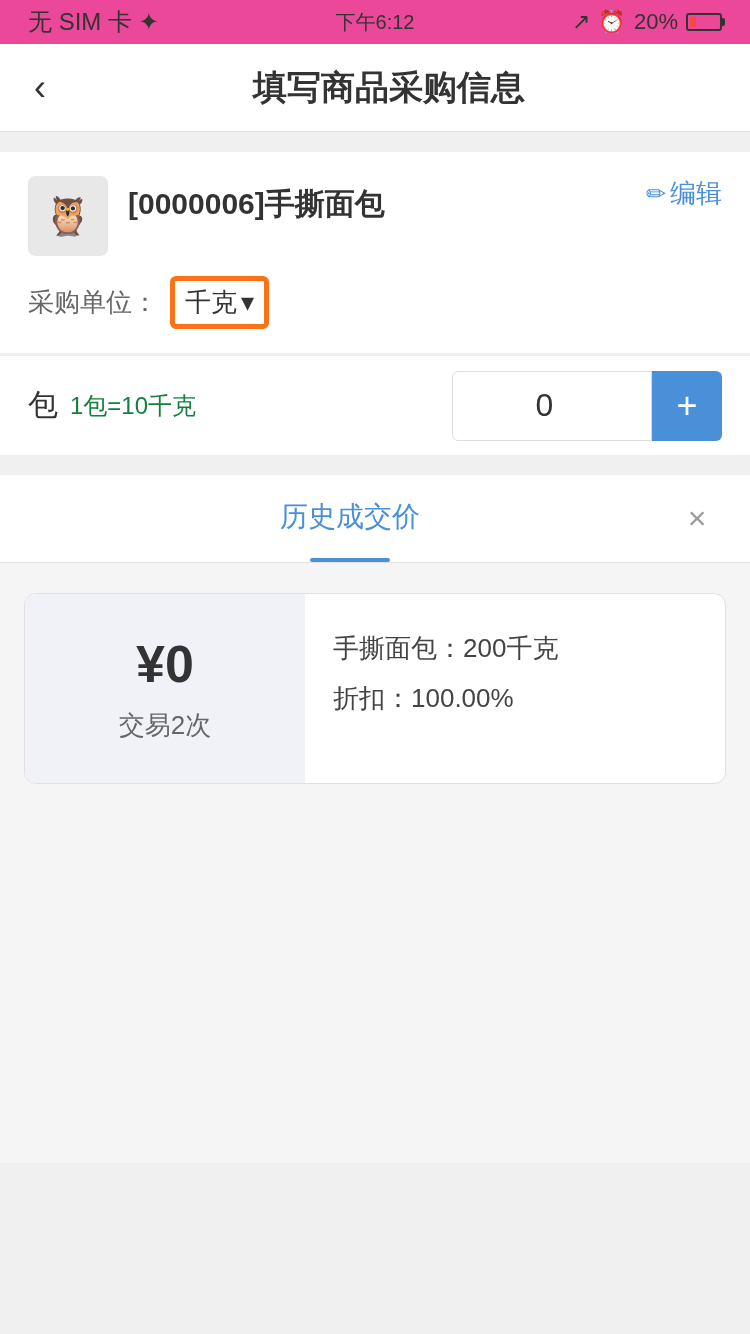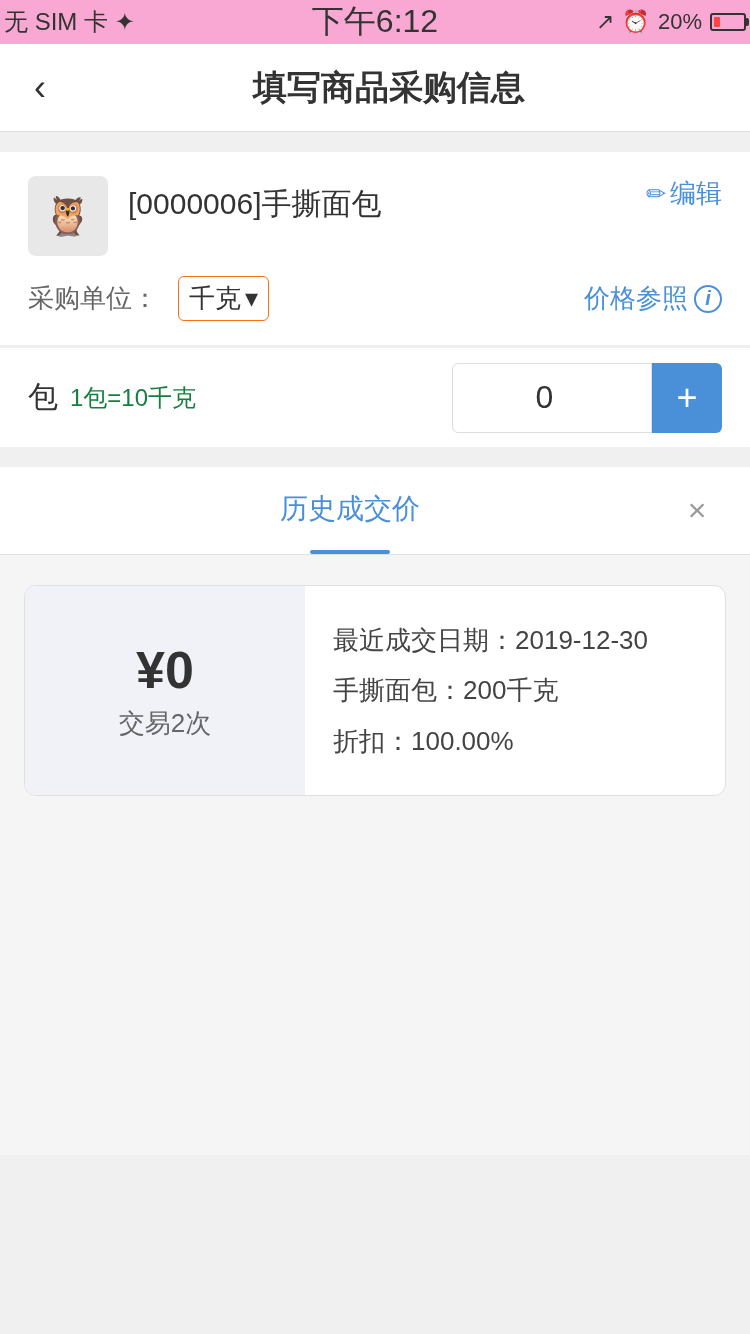--- a/index.html
+++ b/index.html
@@ -9,36 +9,36 @@
       min-height: 1334px;
       font-family: -apple-system, "PingFang SC", "Helvetica Neue", sans-serif;
       background: #f0f0f0;
       overflow-x: hidden;
     }
 
     
     .status-bar {
       width: 750px;
       height: 44px;
-      background: #f9a8d4;
+      background: #ec4899;
       display: flex;
       align-items: center;
       justify-content: space-between;
-      padding: 0 4px;
+      padding: 0 28px;
       font-size: 26px;
     }
     .status-left {
       display: flex;
       align-items: center;
       gap: 6px;
       font-size: 24px;
       color: #333;
     }
     .status-center {
-      font-size: 32px;
+      font-size: 20px;
       font-weight: 500;
       color: #333;
       position: absolute;
       left: 50%;
       transform: translateX(-50%);
     }
     .status-right {
       display: flex;
       align-items: center;
       gap: 8px;
@@ -129,21 +129,21 @@
       justify-content: center;
       flex-shrink: 0;
     }
     .owl-icon {
       font-size: 38px;
       color: #aaa;
     }
     .product-name {
       font-size: 30px;
       color: #333;
-      font-weight: 400;
+      font-weight: 700;
       padding-top: 8px;
     }
     .edit-btn {
       color: #4a90d9;
       font-size: 26px;
       display: flex;
       align-items: center;
       gap: 4px;
       cursor: pointer;
       flex-shrink: 0;
@@ -154,26 +154,26 @@
     .product-bottom {
       display: flex;
       align-items: center;
       justify-content: space-between;
     }
     .unit-label {
       font-size: 26px;
       color: #666;
       display: flex;
       align-items: center;
-      gap: 20px;
+      gap: 12px;
     }
     .unit-select {
       display: flex;
       align-items: center;
-      border: 1px solid #f97316;
+      border: 5px solid #f97316;
       border-radius: 6px;
       padding: 4px 10px;
       font-size: 26px;
       color: #333;
       cursor: pointer;
       gap: 4px;
       background: #fff;
     }
     .price-ref {
       color: #4a90d9;
@@ -327,21 +327,21 @@
       padding: 40px 20px;
     }
     .history-price {
       font-size: 52px;
       font-weight: 600;
       color: #333;
     }
     .history-trades {
       font-size: 26px;
       color: #666;
-      margin-top: 6px;
+      margin-top: 14px;
     }
     .history-right {
       flex: 1;
       padding: 36px 28px;
       display: flex;
       flex-direction: column;
       gap: 14px;
     }
     .history-detail-row {
       font-size: 26px;
@@ -388,24 +388,20 @@
     </div>
   </div>
   <div class="product-bottom">
     <div class="unit-label">
       <span>采购单位：</span>
       <div class="unit-select">
         <span>千克</span>
         <span>▾</span>
       </div>
     </div>
-    <div class="price-ref">
-      <span>价格参照</span>
-      <div class="price-ref-icon">i</div>
-    </div>
   </div>
 </div>
 
 <div class="quantity-row">
   <div class="quantity-left">
     <span class="qty-unit">包</span>
     <span class="qty-convert">1包=10千克</span>
   </div>
   <div class="qty-input-wrap">
     <input class="qty-input" type="number" value="0" style="">
@@ -422,18 +418,17 @@
 </div>
 
 <div class="content-area">
 
   <div class="history-card">
     <div class="history-left">
       <div class="history-price">¥0</div>
       <div class="history-trades">交易2次</div>
     </div>
     <div class="history-right">
-      <div class="history-detail-row">最近成交日期：2019-12-30</div>
       <div class="history-detail-row">手撕面包：200千克</div>
       <div class="history-detail-row">折扣：100.00%</div>
     </div>
   </div>
 </div>
 
 </body></html>

